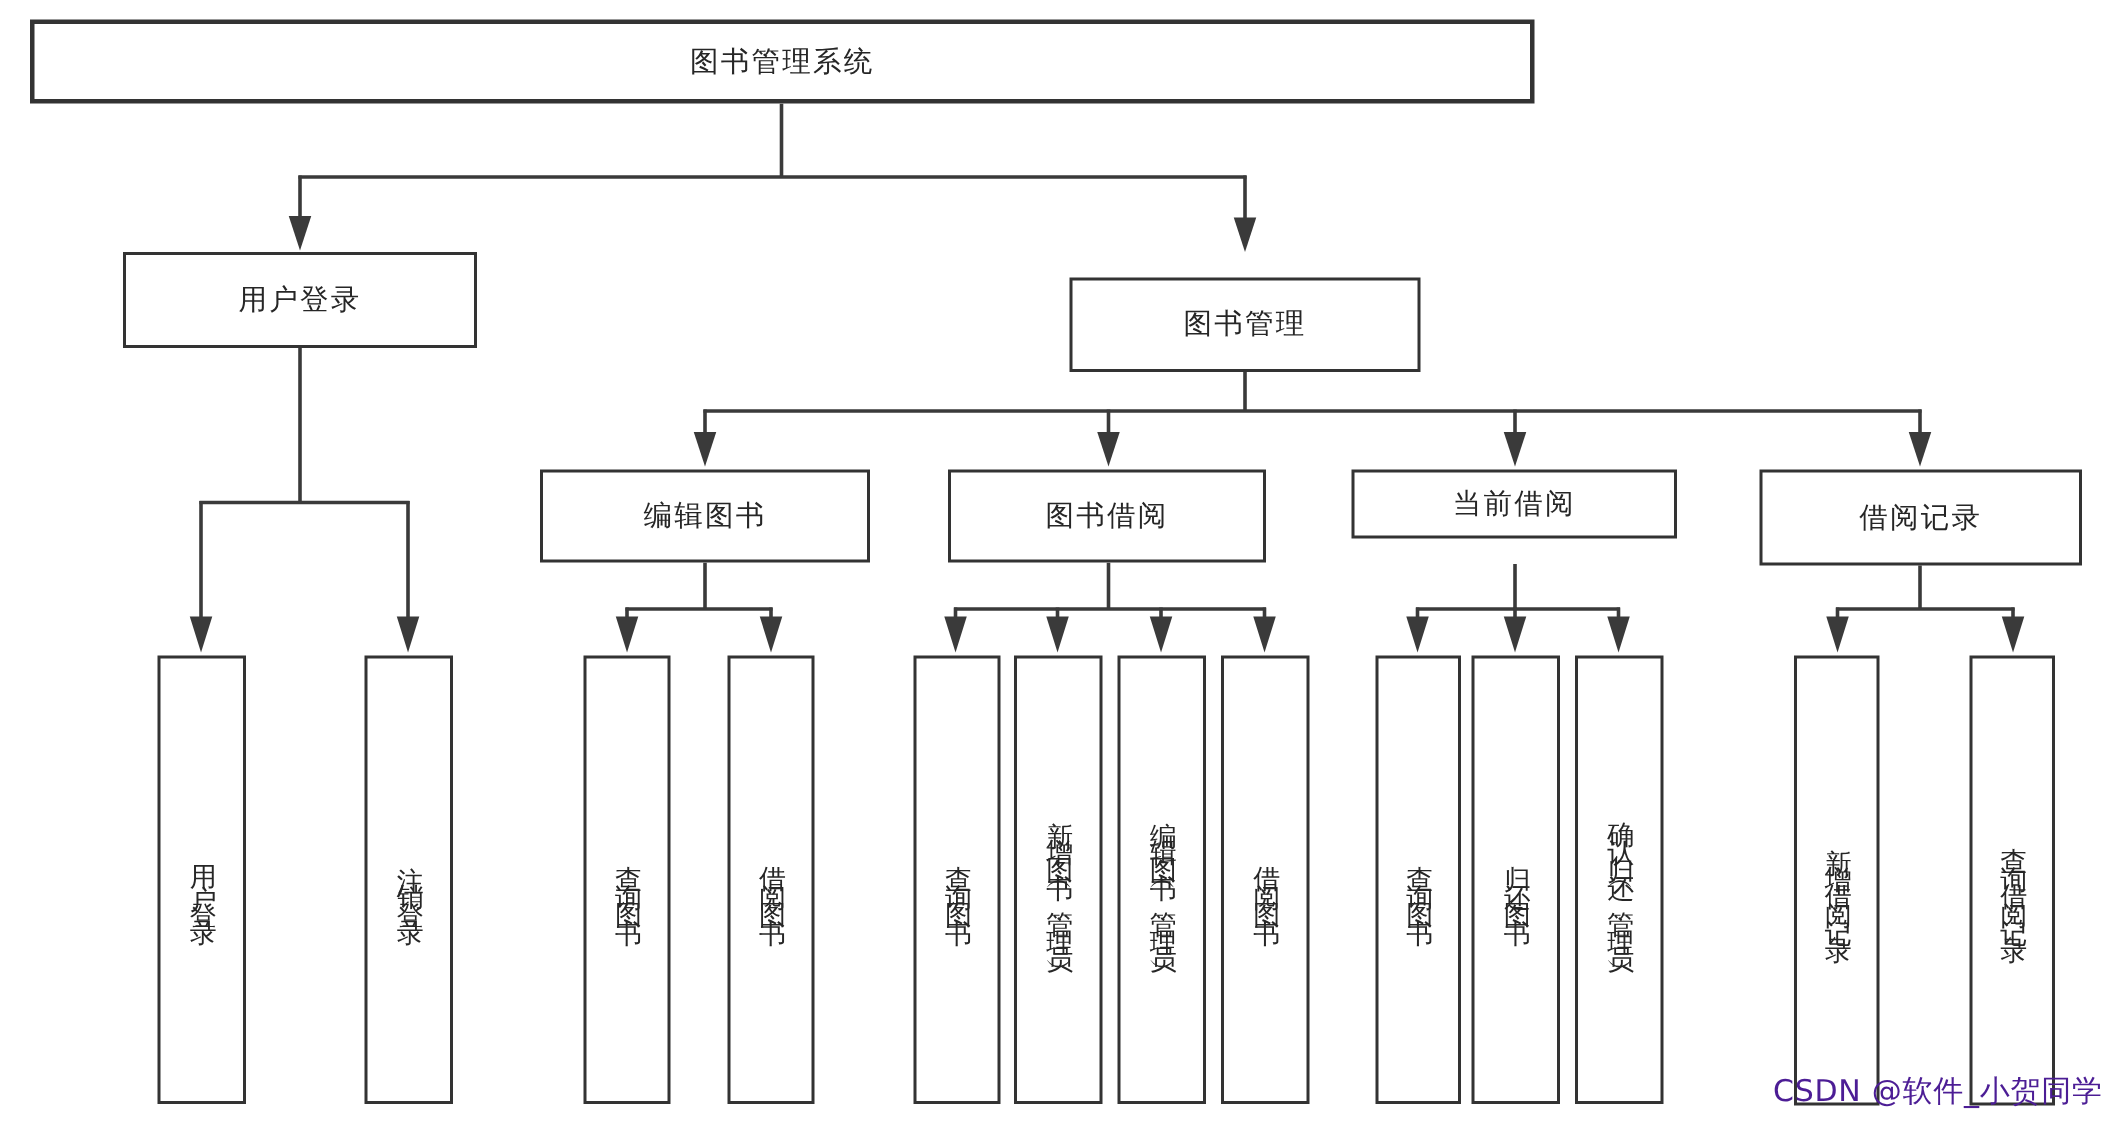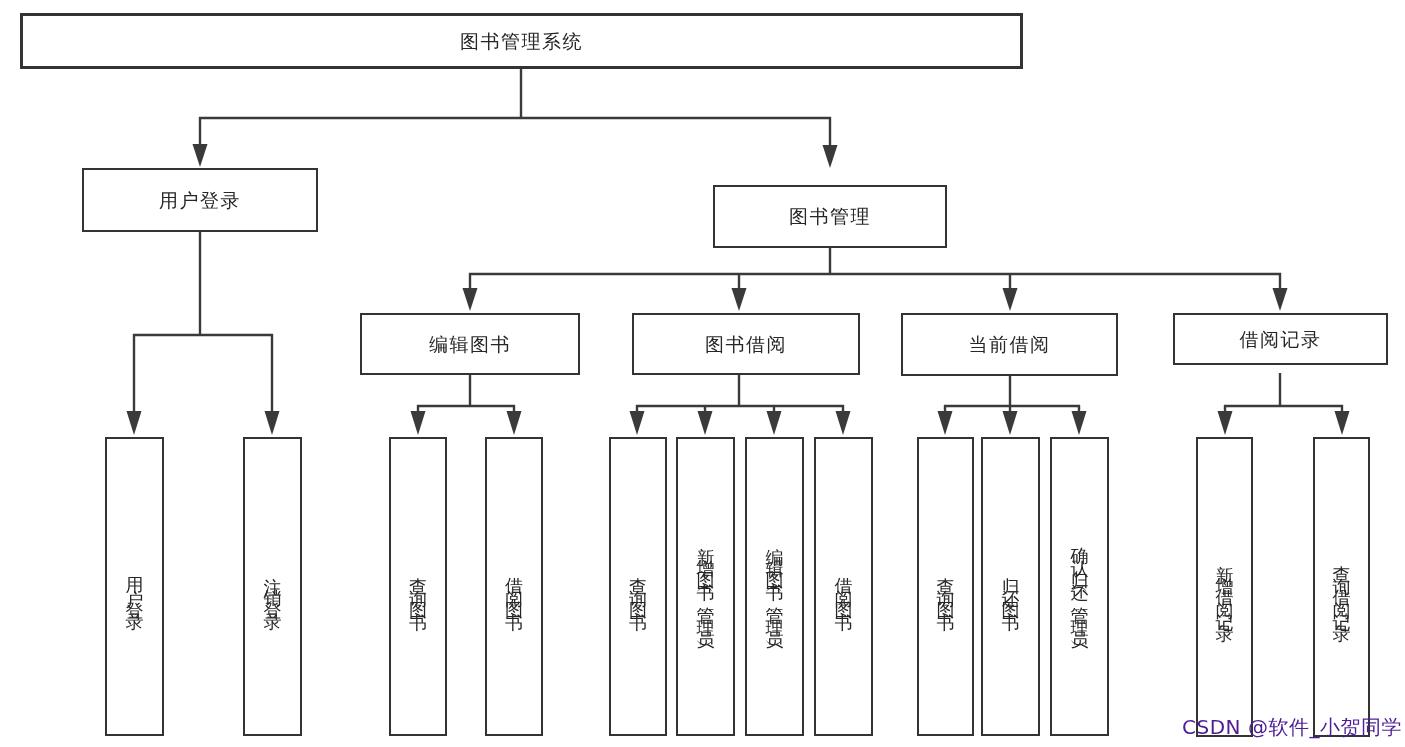--- a/index.html
+++ b/index.html
@@ -116,27 +116,27 @@
   <div class="box" style="left:82px;top:168px;width:236px;height:64px;">
     <span class="hlabel">用户登录</span>
   </div>
   <div class="box" style="left:713px;top:169px;width:234px;height:63px;margin-top:16px;">
     <span class="hlabel">图书管理</span>
   </div>
 
   <div class="box" style="left:360px;top:313px;width:220px;height:62px;">
     <span class="hlabel">编辑图书</span>
   </div>
-  <div class="box" style="left:632px;top:313px;width:228px;height:62px;">
+  <div class="box" style="left:632px;top:313px;width:212px;height:62px;">
     <span class="hlabel">图书借阅</span>
   </div>
-  <div class="box" style="left:901px;top:313px;width:217px;height:63px;">
+  <div class="box" style="left:901px;top:313px;width:217px;height:46px;">
     <span class="hlabel">当前借阅</span>
   </div>
-  <div class="box" style="left:1173px;top:313px;width:215px;height:52px;">
+  <div class="box" style="left:1173px;top:313px;width:215px;height:64px;">
     <span class="hlabel">借阅记录</span>
   </div>
 
   <div class="box leaf" style="left:105px;top:437px;width:59px;height:299px;">
     <span class="vlabel">用户登录</span>
   </div>
   <div class="box leaf" style="left:243px;top:437px;width:59px;height:299px;">
     <span class="vlabel">注销登录</span>
   </div>
 

